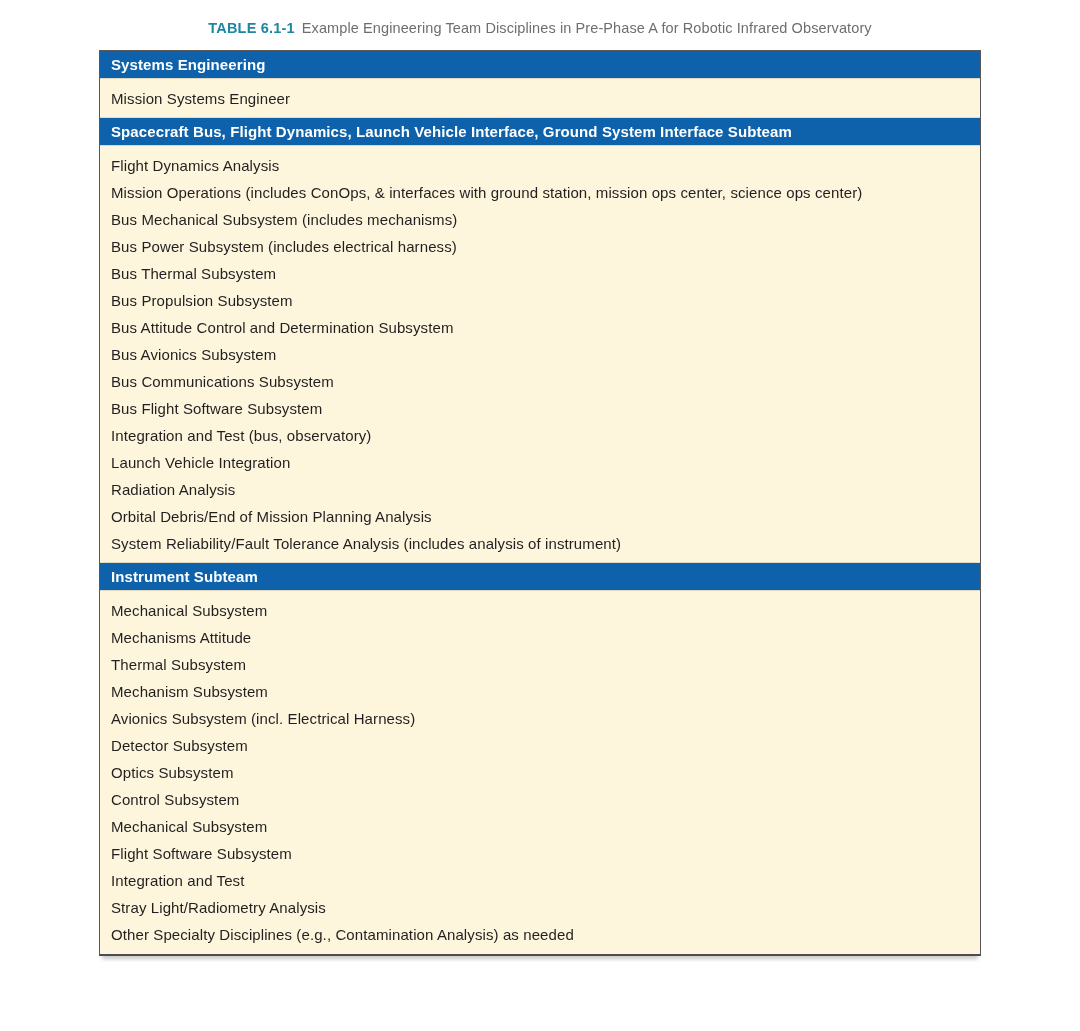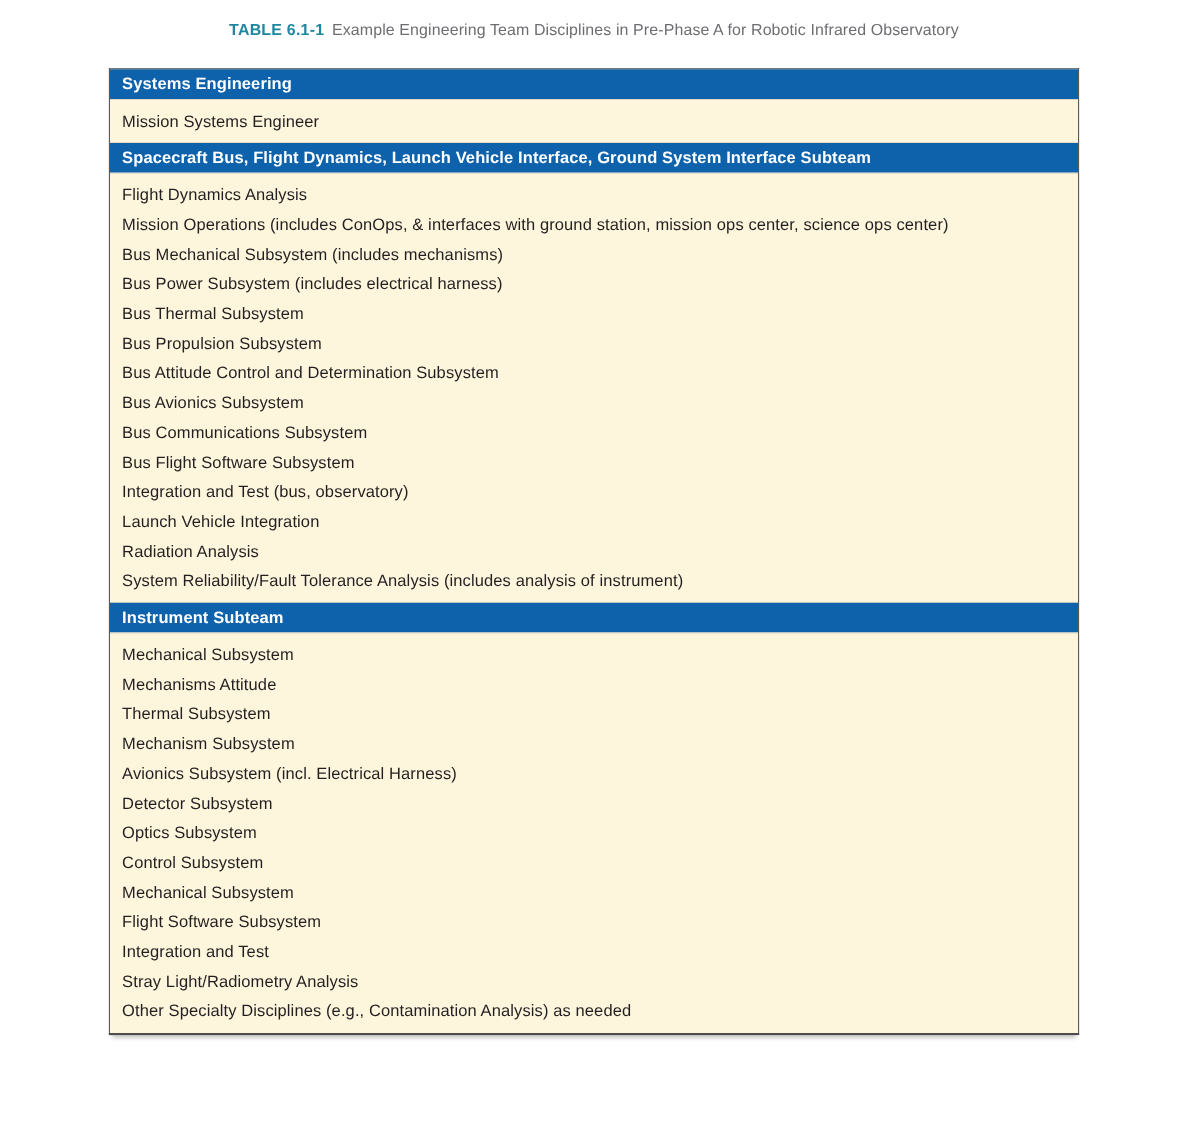--- a/index.html
+++ b/index.html
@@ -29,21 +29,21 @@
     font-weight: bold;
     margin-right: 7px;
     letter-spacing: 0.2px;
   }
   .caption-text {
     color: #6d6e71;
     letter-spacing: 0.1px;
   }
   .se-table {
     width: 882px;
-    margin: 24px auto 0 auto;
+    margin: 12px auto 0 auto;
     box-sizing: border-box;
     border: 1px solid #58595b;
     border-bottom: 2px solid #4d4d4f;
     box-shadow: 0 6px 4px -3px rgba(0,0,0,0.22);
     background: #fdf6dd;
   }
   .section-header {
     background: #0e62ab;
     color: #ffffff;
     font-weight: bold;
@@ -95,20 +95,21 @@
         <div class="row">Bus Power Subsystem (includes electrical harness)</div>
         <div class="row">Bus Thermal Subsystem</div>
         <div class="row">Bus Propulsion Subsystem</div>
         <div class="row">Bus Attitude Control and Determination Subsystem</div>
         <div class="row">Bus Avionics Subsystem</div>
         <div class="row">Bus Communications Subsystem</div>
         <div class="row">Bus Flight Software Subsystem</div>
         <div class="row">Integration and Test (bus, observatory)</div>
         <div class="row">Launch Vehicle Integration</div>
         <div class="row">Radiation Analysis</div>
+        <div class="row">Orbital Debris/End of Mission Planning Analysis</div>
         <div class="row">System Reliability/Fault Tolerance Analysis (includes analysis of instrument)</div>
       </div>
       <div class="section-header">Instrument Subteam</div>
       <div class="section-body">
         <div class="row">Mechanical Subsystem</div>
         <div class="row">Mechanisms Attitude</div>
         <div class="row">Thermal Subsystem</div>
         <div class="row">Mechanism Subsystem</div>
         <div class="row">Avionics Subsystem (incl. Electrical Harness)</div>
         <div class="row">Detector Subsystem</div>

